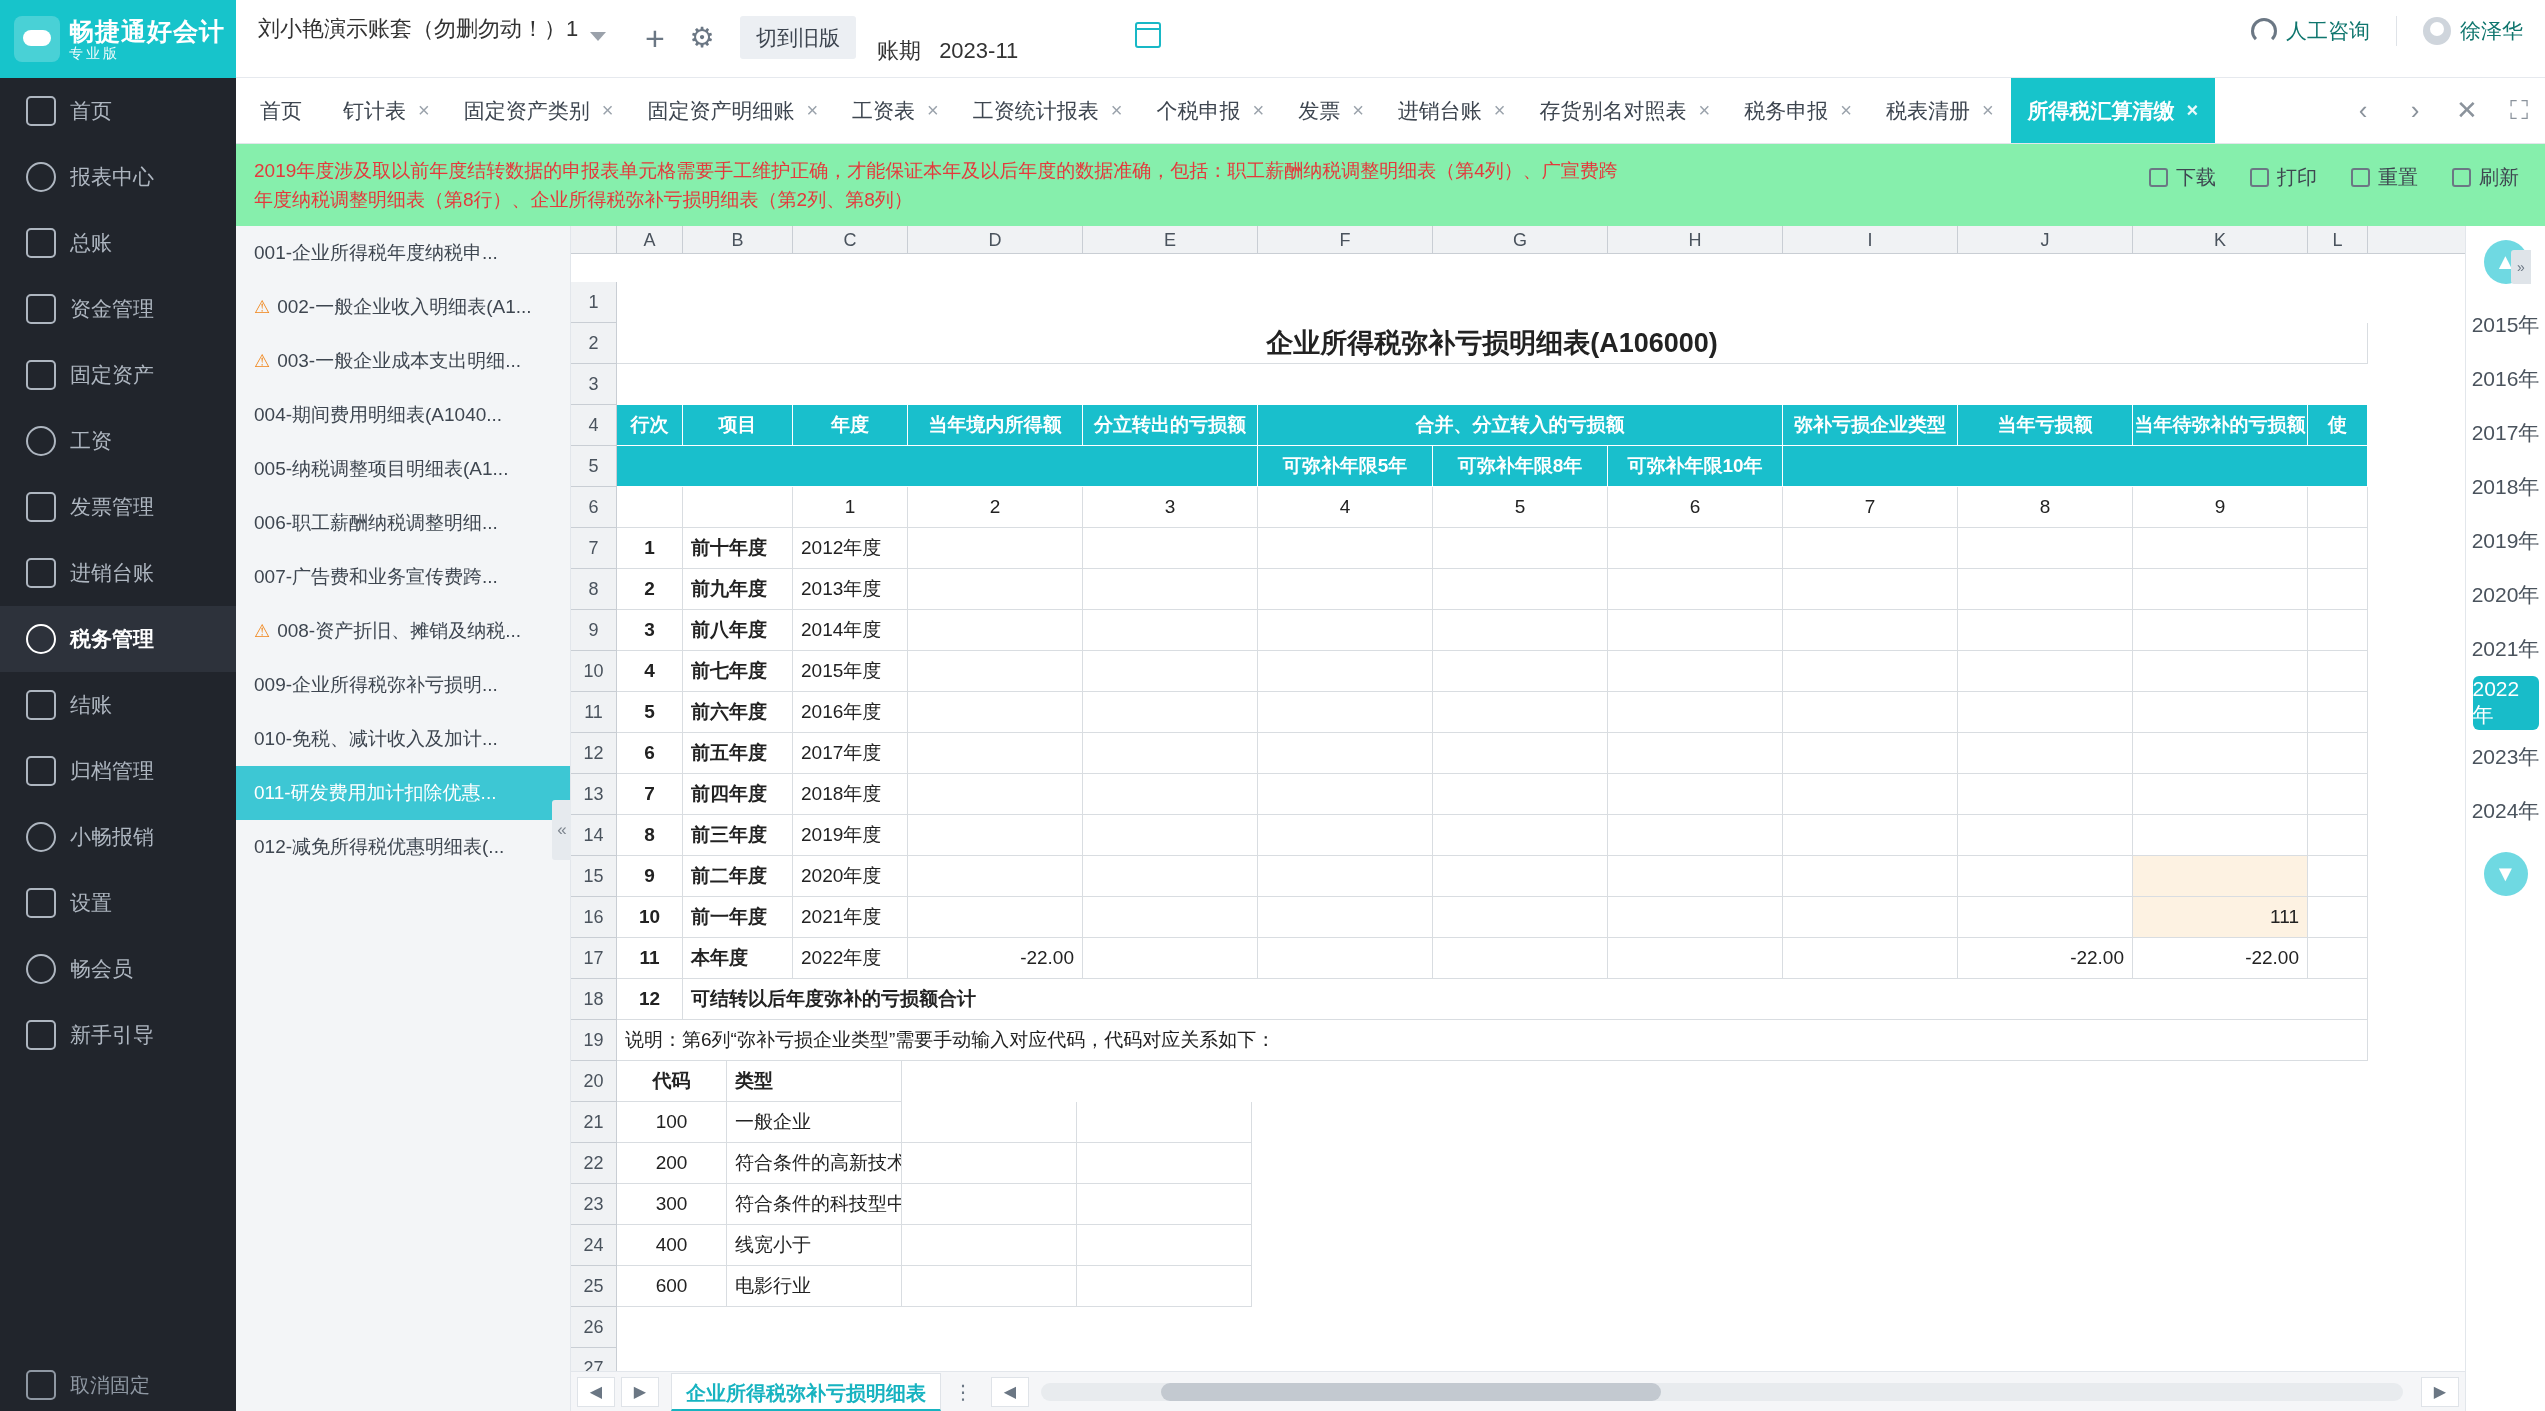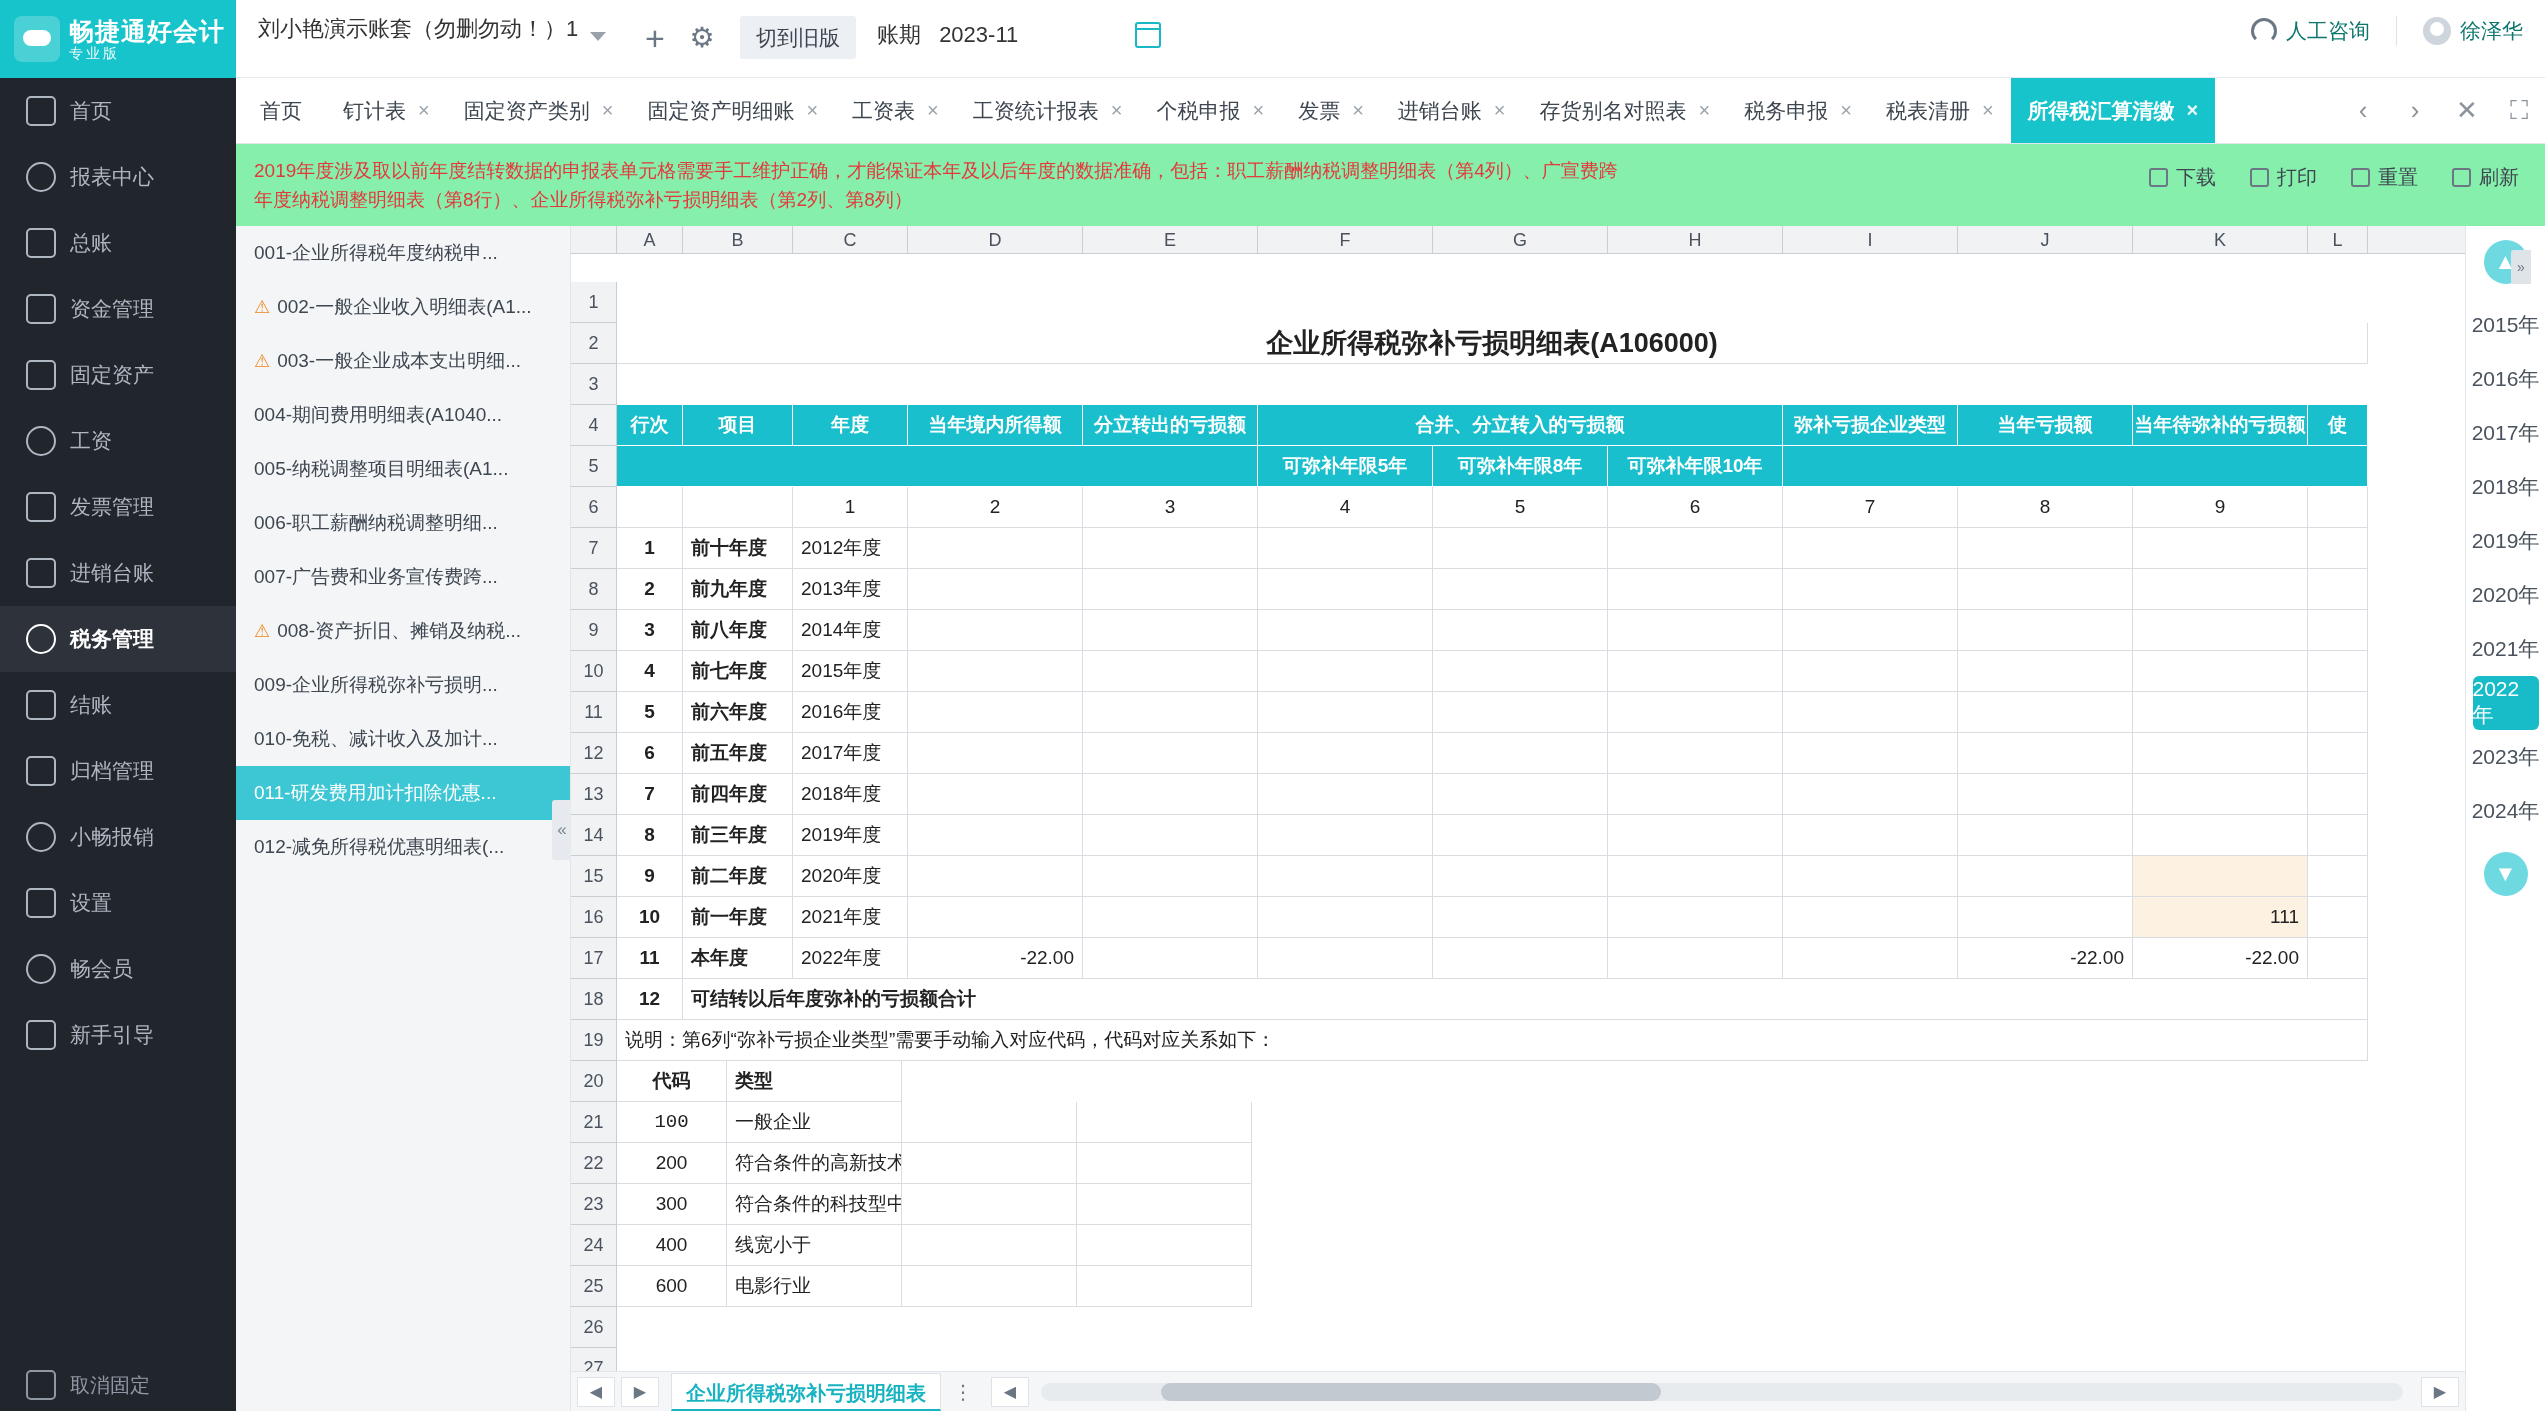--- a/index.html
+++ b/index.html
@@ -18,21 +18,21 @@
   .logo-txt { margin-left:9px; line-height:1.15; }
   .logo-txt .l1 { font-size:25px; font-weight:bold; letter-spacing:1px; }
   .logo-txt .l2 { font-size:14px; opacity:.92; letter-spacing:3px; }
   .acct { position:absolute; left:258px; top:14px; font-size:22px; color:#333; }
   .acct-sel { position:absolute; left:258px; top:8px; width:345px; height:52px; border-bottom:1px solid transparent; }
   .caret { position:absolute; left:590px; top:32px; width:0; height:0; border-left:8px solid transparent; border-right:8px solid transparent; border-top:9px solid #9aa1aa; }
   .icon-btn { position:absolute; top:18px; width:40px; height:40px; color:#6b7784; font-size:30px; line-height:40px; text-align:center; cursor:pointer; }
   .plus { left:635px; font-size:34px; }
   .gear { left:682px; font-size:28px; }
   .btn-flat { position:absolute; top:16px; height:43px; line-height:43px; padding:0 16px; background:#eceff3; color:#3d4550; font-size:21px; border-radius:3px; cursor:pointer; }
-  .period { position:absolute; left:877px; top:20px; font-size:22px; color:#333; }
+  .period { position:absolute; left:877px; top:36px; font-size:22px; color:#333; }
   .period .val { margin-left:12px; }
   .cal { position:absolute; left:1135px; top:22px; width:26px; height:26px; border:2px solid #18b8c6; border-radius:3px; }
   .cal:before { content:""; position:absolute; left:-2px; top:4px; width:26px; height:2px; background:#18b8c6; }
   .topright { position:absolute; right:22px; top:16px; display:flex; align-items:center; gap:26px; font-size:21px; color:#0f766e; }
   .tr-item { display:flex; align-items:center; gap:9px; cursor:pointer; }
   .headset { width:26px; height:26px; border:3px solid #6b7784; border-radius:50%; border-bottom-color:transparent; }
   .sep { width:1px; height:30px; background:#dfe3e8; }
   .avatar { width:28px; height:28px; border-radius:50%; background:#cfd5dc; position:relative; }
   .avatar:after { content:""; position:absolute; left:7px; top:5px; width:14px; height:14px; border-radius:50%; background:#fff; }
 
@@ -584,21 +584,21 @@
         </div>
         <div class="cellrow">
           <div class="cell " style="width: 1751px;">说明：第6列“弥补亏损企业类型”需要手动输入对应代码，代码对应关系如下：</div>
         </div>
         <div class="cellrow">
           <div class="cell c b" style="width: 110px;">代码</div>
           <div class="cell b" style="width: 175px;">类型</div>
           <div class="cell blank" style="width: 1466px;"></div>
         </div>
         <div class="cellrow">
-          <div class="cell c" style="width: 110px; font-family: Liberation Mono, monospace;">100</div>
+          <div class="cell c" style="width: 110px;">100</div>
           <div class="cell " style="width: 175px;">一般企业</div>
           <div class="cell " style="width: 175px;"></div>
           <div class="cell " style="width: 175px;"></div>
           <div class="cell blank" style="width: 1116px;"></div>
         </div>
         <div class="cellrow">
           <div class="cell c" style="width: 110px;">200</div>
           <div class="cell " style="width: 175px;">符合条件的高新技术企业</div>
           <div class="cell " style="width: 175px;"></div>
           <div class="cell " style="width: 175px;"></div>

